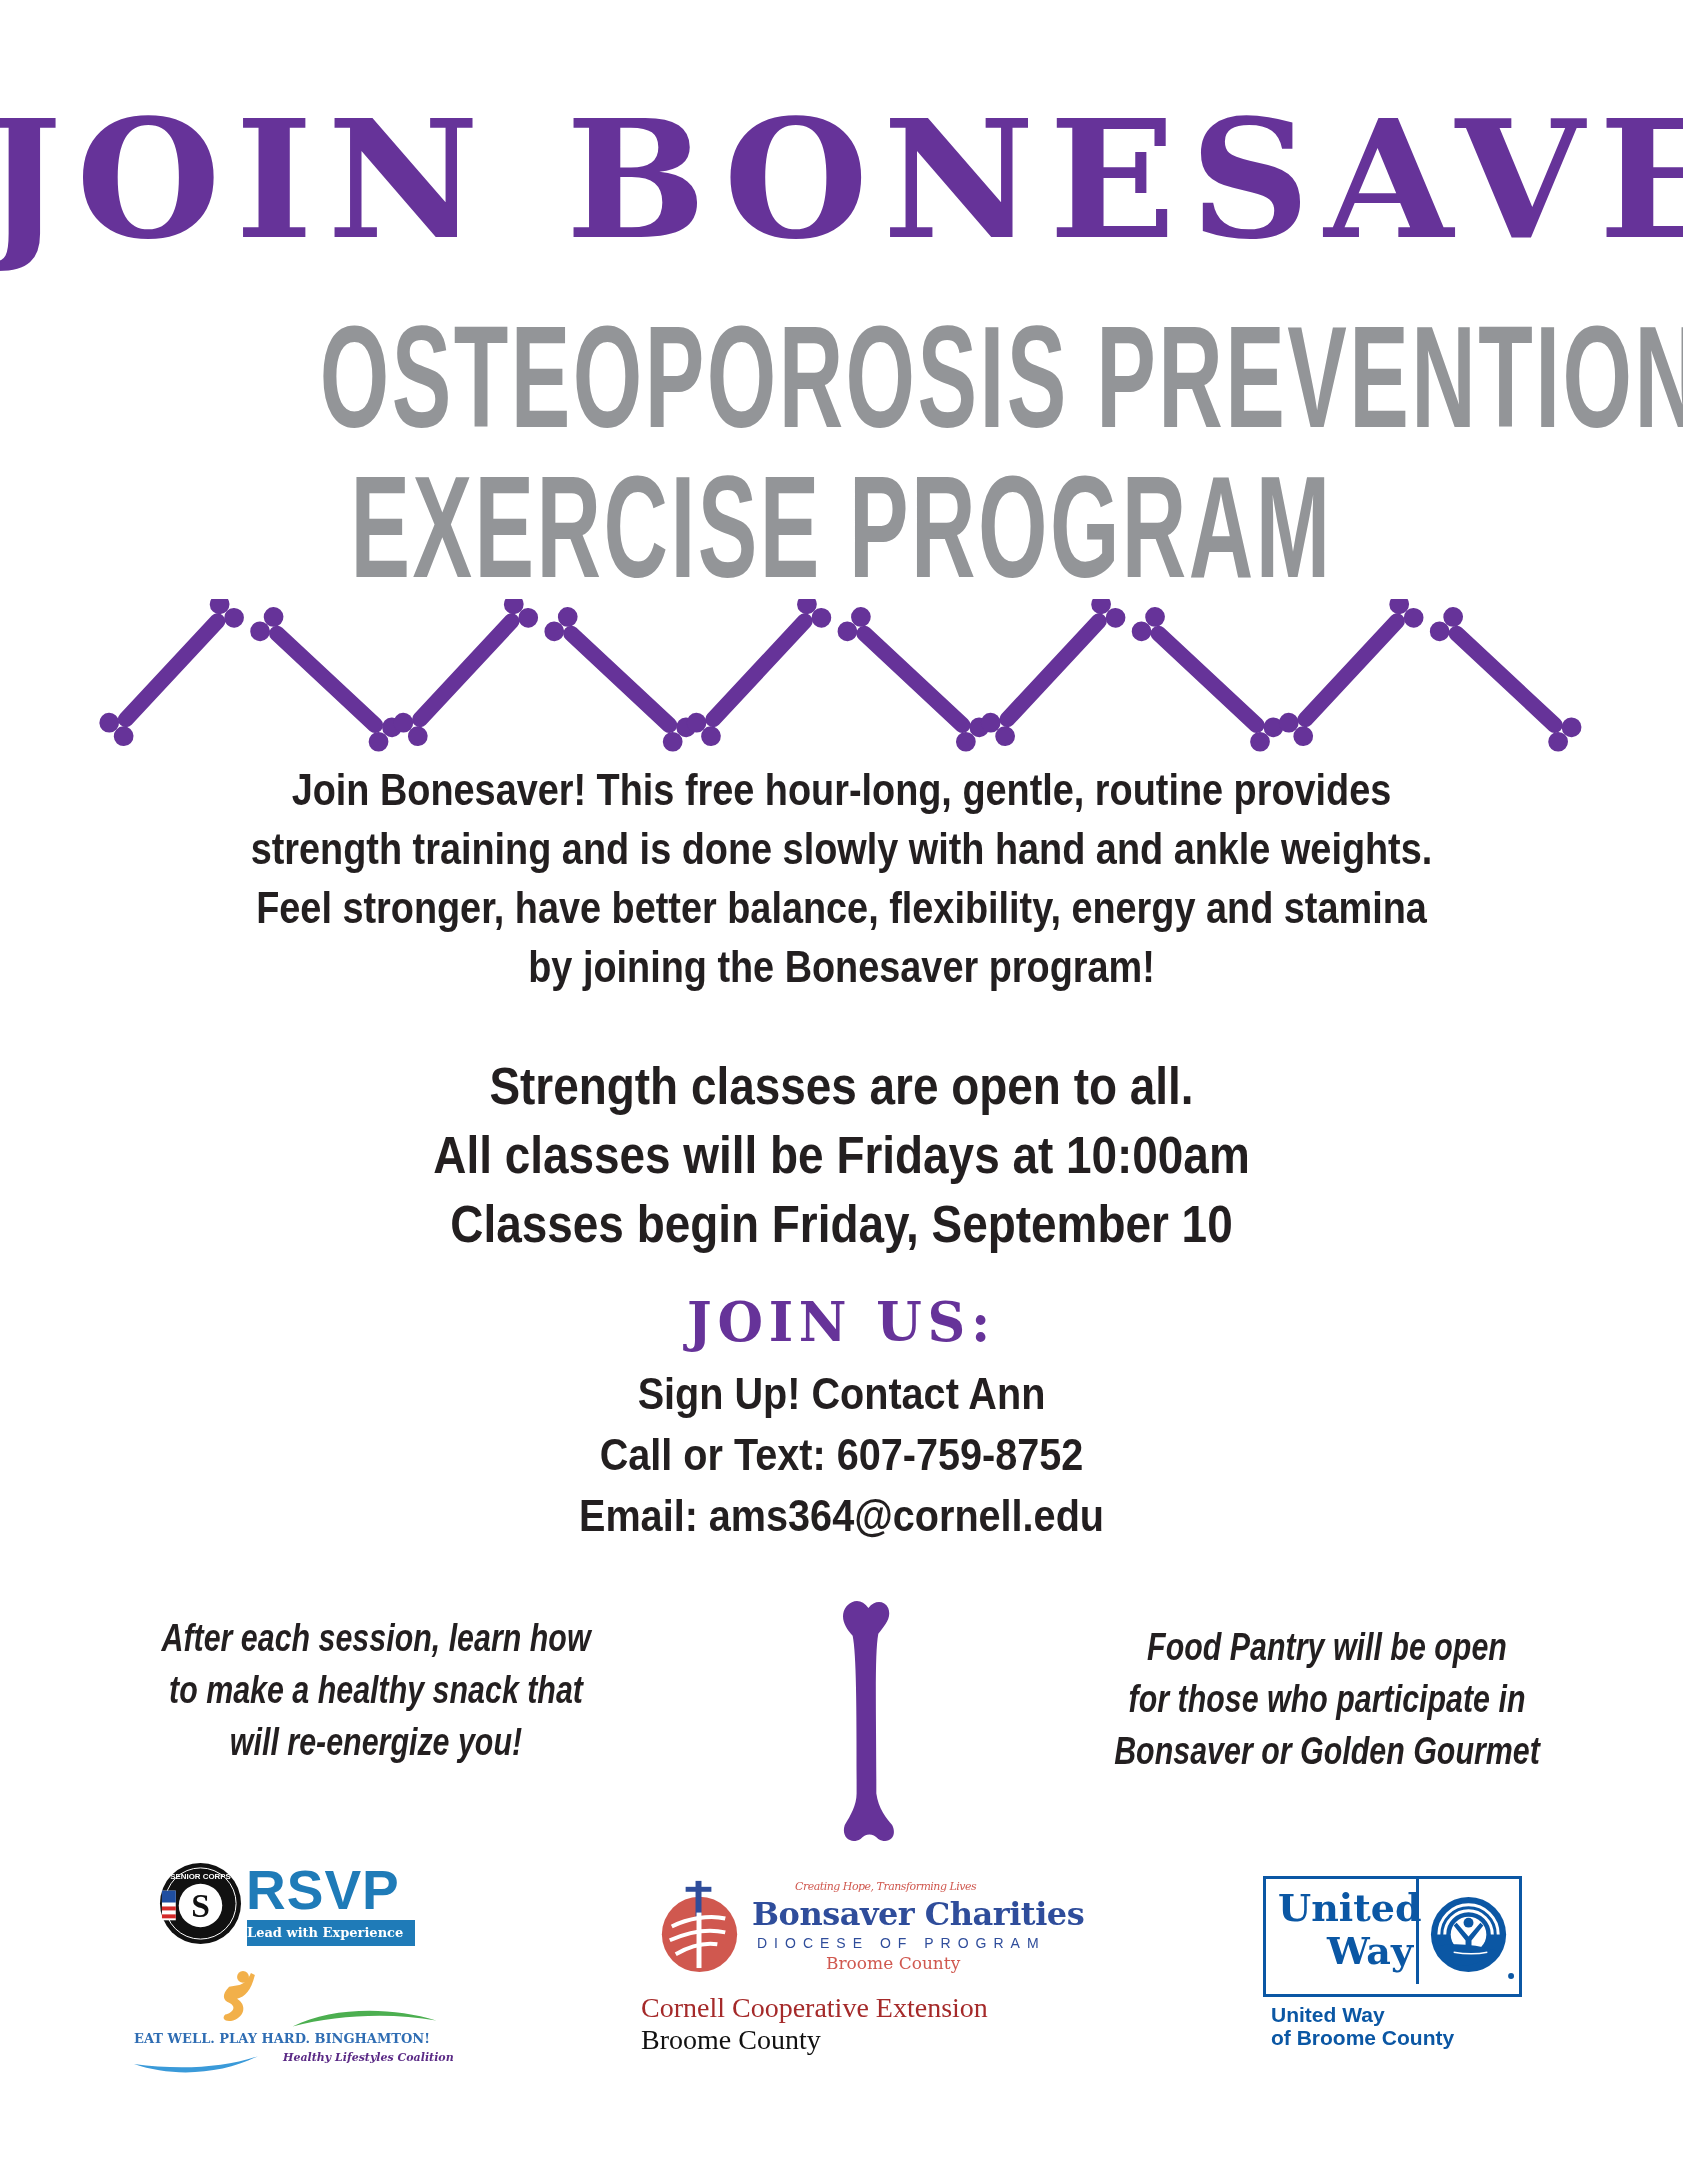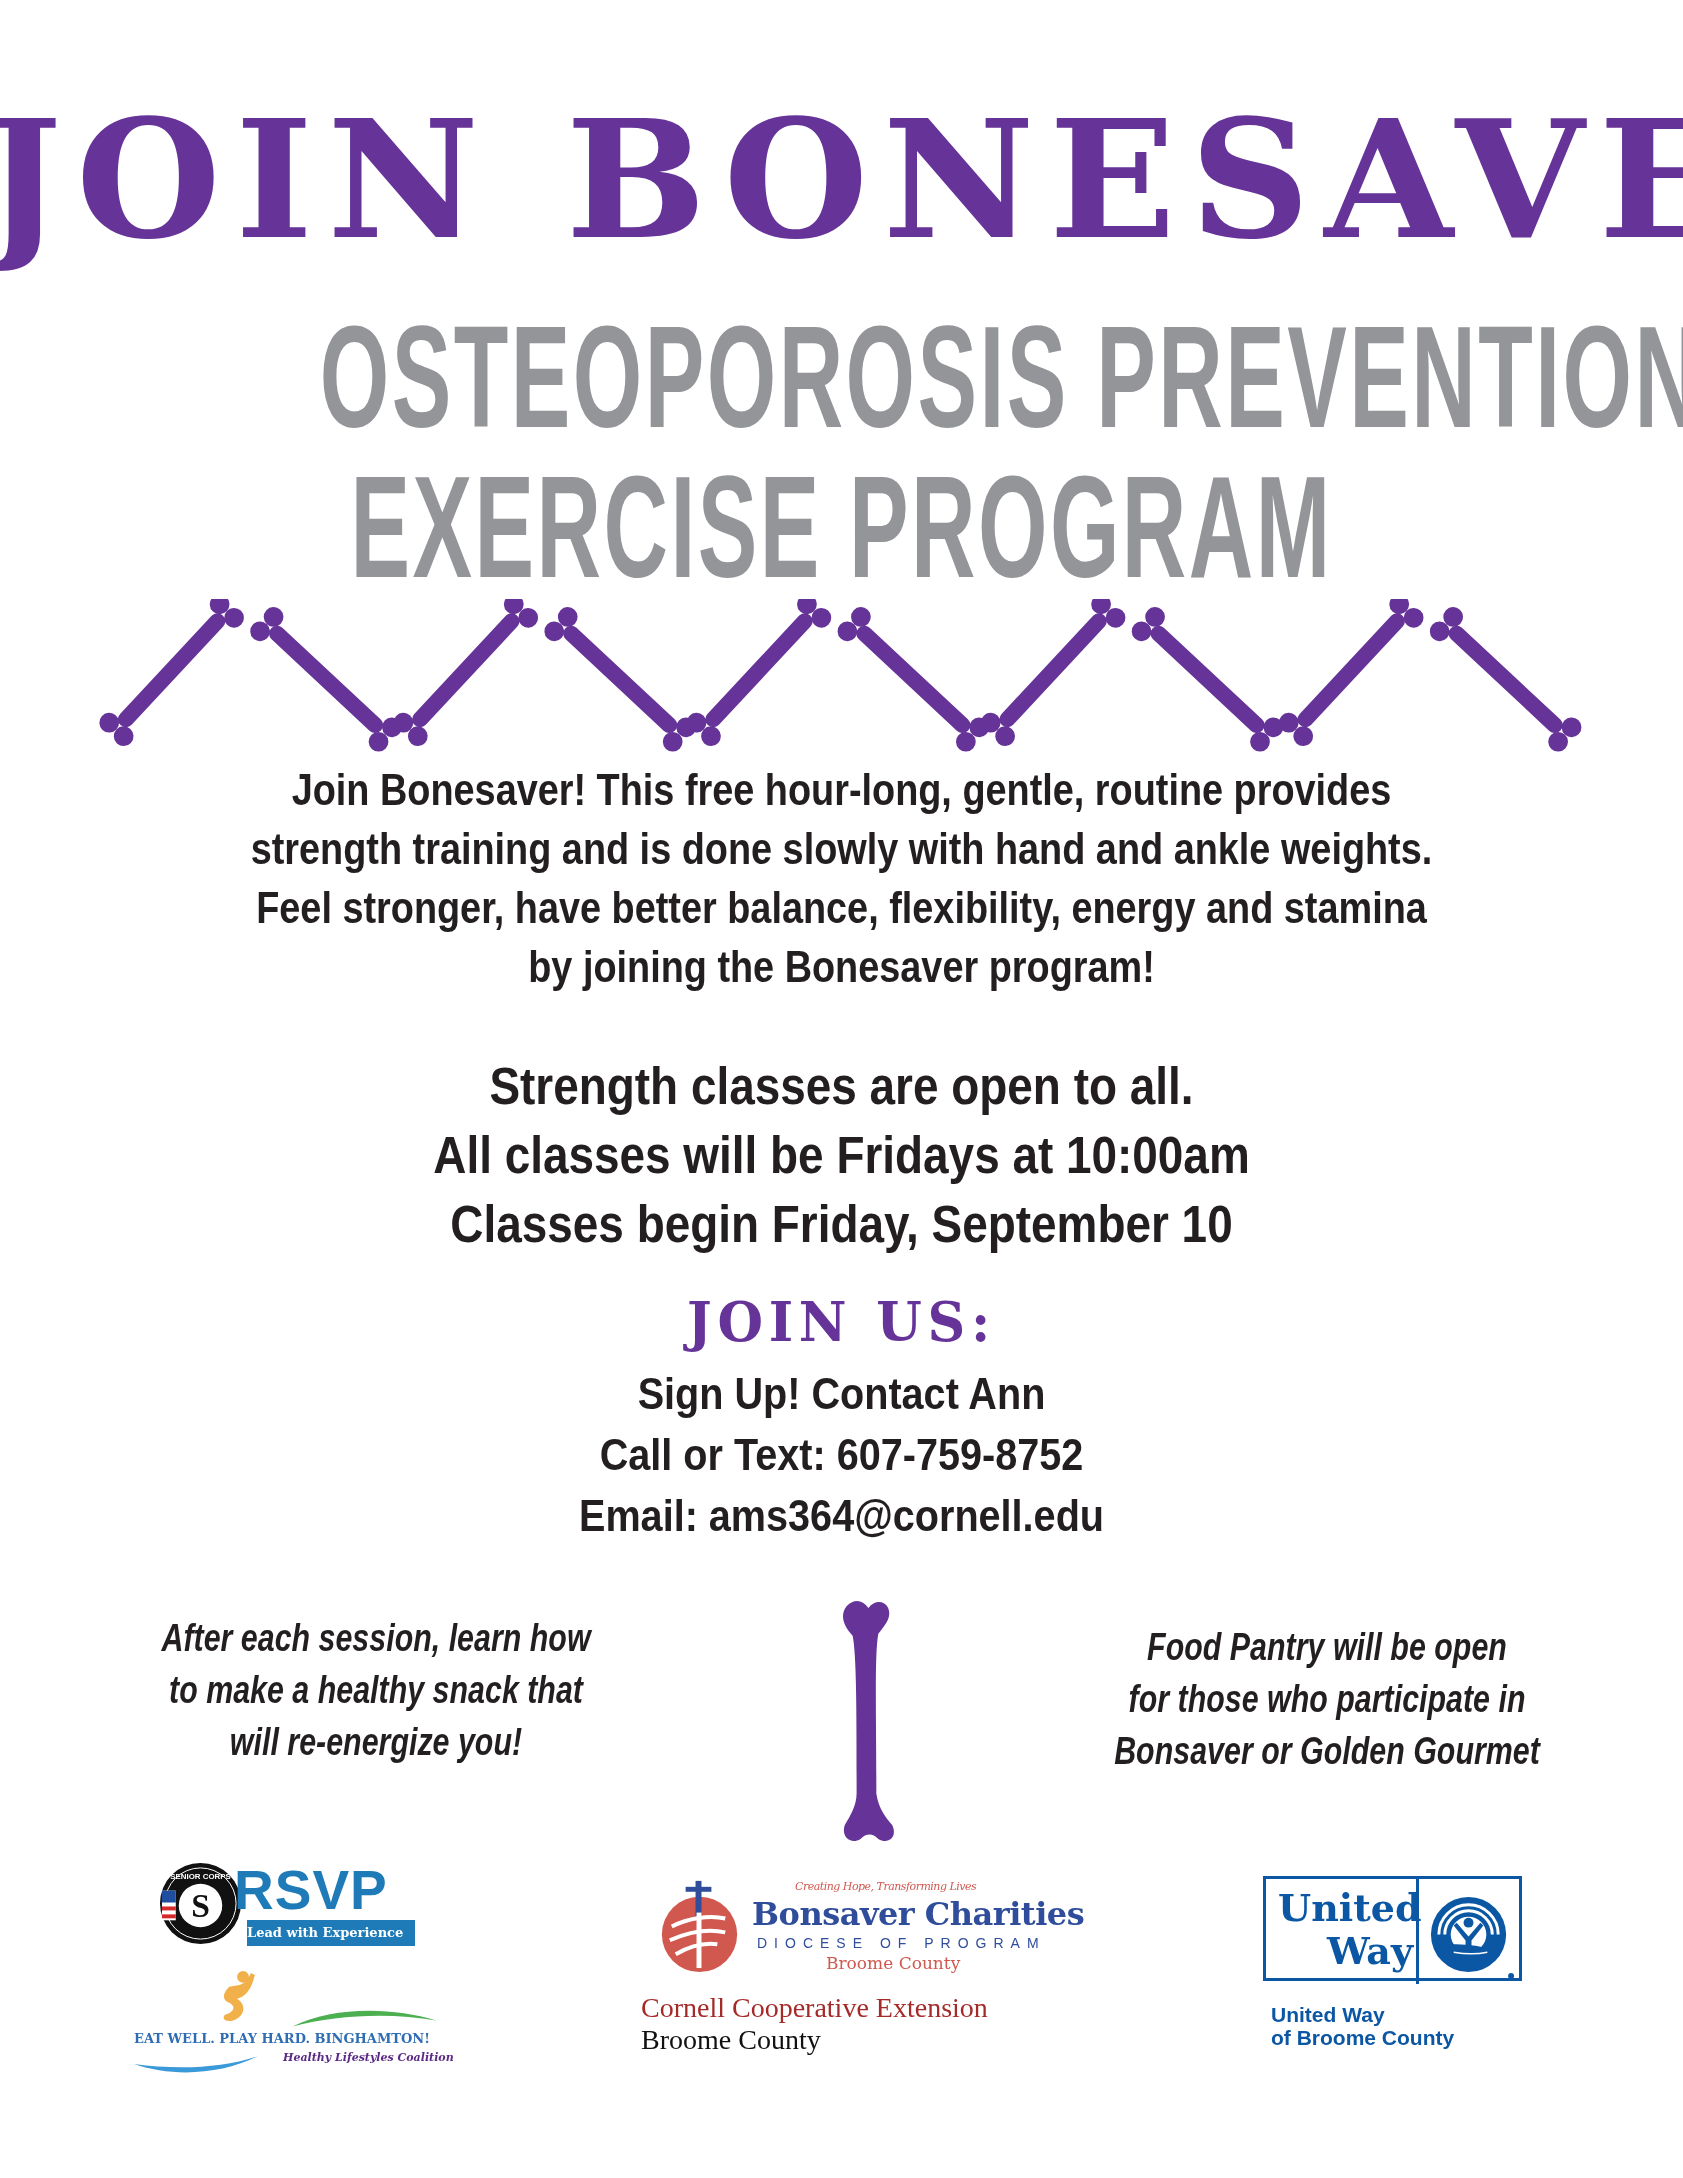--- a/index.html
+++ b/index.html
@@ -57,39 +57,39 @@
     transform: scaleX(0.80);
     transform-origin: center top;
   }
   #note-left { top: 1612px; left: 79px; width: 594px; }
   #note-right { top: 1621px; left: 1030px; width: 594px; }
 
   #vertical-bone { top: 1596px; left: 827px; width: 74px; height: 252px; }
 
   
   #rsvp-logo { top: 1861px; left: 158px; width: 297px; height: 94px; }
-  #rsvp-word { position: absolute; left: 76px; top: 0px; font-family: "Liberation Sans", sans-serif; font-weight: bold; font-size: 55px; line-height: 59px; color: #1f7bb8; letter-spacing: 1px; }
+  #rsvp-word { position: absolute; left: 88px; top: 0px; font-family: "Liberation Sans", sans-serif; font-weight: bold; font-size: 55px; line-height: 59px; color: #1f7bb8; letter-spacing: 1px; }
   #rsvp-band { position: absolute; left: 89px; top: 59px; width: 168px; height: 26px; background: #1f7bb8; color: #fff; font-family: "DejaVu Serif", serif; font-weight: bold; font-size: 13px; line-height: 26px; }
 
   #ewph-logo { top: 1965px; left: 134px; width: 327px; height: 109px; }
   #ewph-text { position: absolute; left: 0; top: 66px; width: 327px; font-family: "DejaVu Serif", serif; font-weight: bold; font-size: 13px; color: #2f6db3; white-space: nowrap; letter-spacing: 0px; }
   #ewph-sub { position: absolute; left: 149px; top: 86px; font-family: "DejaVu Serif", serif; font-weight: bold; font-style: italic; font-size: 11px; color: #5b2a86; white-space: nowrap; }
 
   #cc-logo { top: 1861px; left: 648px; width: 396px; height: 119px; }
   #cc-tagline { position: absolute; left: 147px; top: 19px; font-family: "DejaVu Serif", serif; font-style: italic; font-size: 11px; color: #d0584f; white-space: nowrap; letter-spacing: -0.5px; }
   #cc-name { position: absolute; left: 104px; top: 34px; font-family: "DejaVu Serif", serif; font-weight: bold; font-size: 32px; color: #2f4d9b; white-space: nowrap; letter-spacing: -0.5px; }
   #cc-diocese { position: absolute; left: 109px; top: 74px; font-family: "Liberation Sans", sans-serif; font-size: 14px; color: #2f4d9b; white-space: nowrap; letter-spacing: 7px; }
   #cc-county { position: absolute; left: 178px; top: 92px; font-family: "DejaVu Serif", serif; font-size: 17px; color: #d0584f; white-space: nowrap; }
 
   #cce-logo { top: 1992px; left: 639px; width: 436px; height: 79px; }
   #cce-line1 { position: absolute; left: 2px; top: 0; font-family: "Liberation Serif", serif; font-size: 28px; line-height: 32px; color: #a52a2a; white-space: nowrap; }
   #cce-line2 { position: absolute; left: 2px; top: 32px; font-family: "Liberation Serif", serif; font-size: 28px; line-height: 32px; color: #111; white-space: nowrap; }
 
   #uw-logo { top: 1876px; left: 1263px; width: 257px; height: 188px; }
-  #uw-box { position: absolute; left: 0; top: 0; width: 259px; height: 105px; border: 3px solid #0b57a4; box-sizing: border-box; padding-left: 44px; }
+  #uw-box { position: absolute; left: 0; top: 0; width: 259px; height: 121px; border: 3px solid #0b57a4; box-sizing: border-box; padding-left: 44px; }
   #uw-divider { position: absolute; left: 150px; top: 0; width: 3px; height: 105px; background: #0b57a4; }
   #uw-word1 { position: absolute; left: 12px; top: 8px; font-family: "DejaVu Serif", serif; font-weight: bold; font-size: 38px; line-height: 42px; color: #0b57a4; }
   #uw-word2 { position: absolute; left: 61px; top: 51px; font-family: "DejaVu Serif", serif; font-weight: bold; font-size: 38px; line-height: 42px; color: #0b57a4; }
   #uw-symbol { position: absolute; left: 158px; top: 10px; width: 94px; height: 94px; }
   #uw-sub1 { position: absolute; left: 8px; top: 127px; font-family: "Liberation Sans", sans-serif; font-weight: bold; font-size: 21px; line-height: 24px; color: #0b57a4; white-space: nowrap; }
   #uw-sub2 { position: absolute; left: 8px; top: 150px; font-family: "Liberation Sans", sans-serif; font-weight: bold; font-size: 21px; line-height: 24px; color: #0b57a4; white-space: nowrap; }
 </style>
 </head>
 <body>
 

